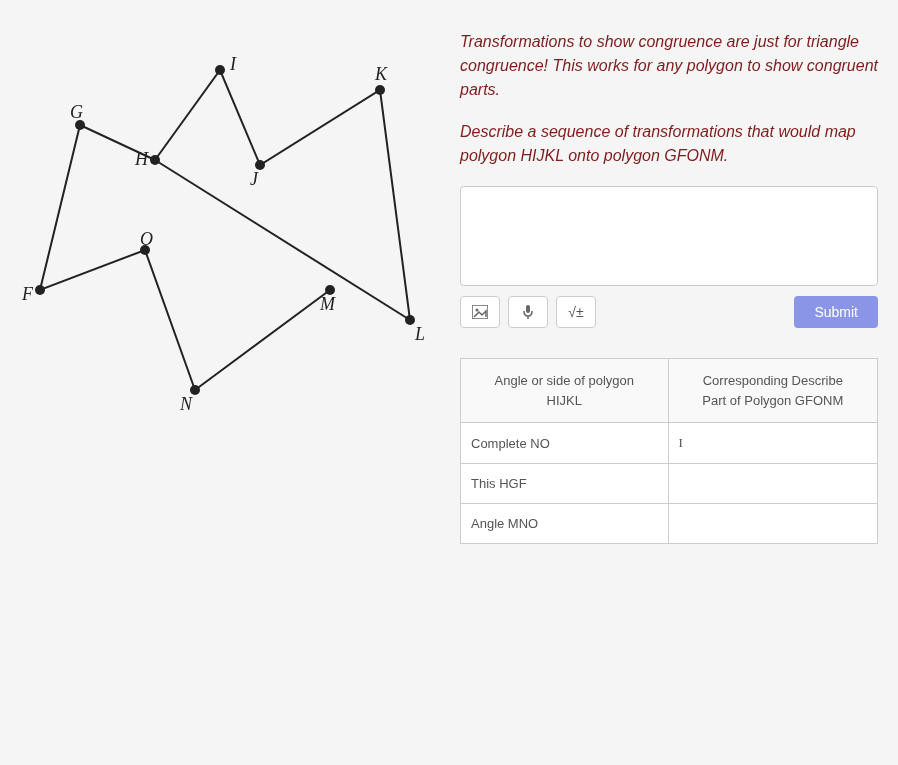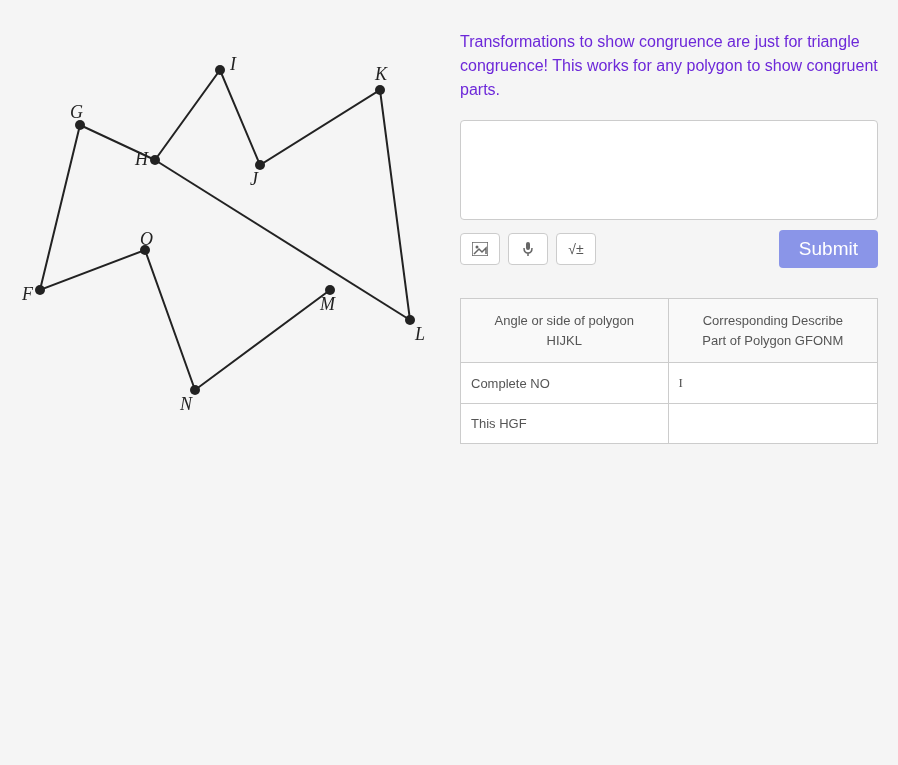--- a/index.html
+++ b/index.html
@@ -31,22 +31,23 @@
     }
     .diagram svg { width: 100%; height: 100%; }
     .right-panel {
       flex: 1;
       padding-left: 10px;
       padding-top: 10px;
     }
     .question-text {
       font-size: 16px;
       line-height: 1.5;
-      color: #6d28d9;
+      color: #7f1d1d;
       margin-bottom: 18px;
+      font-style: italic;
     }
     .answer-box {
       background: #fff;
       border: 1px solid #ccc;
       border-radius: 4px;
       width: 100%;
       height: 100px;
       margin-bottom: 10px;
       padding: 8px;
     }
@@ -69,21 +70,21 @@
       font-size: 14px;
       color: #555;
     }
     .submit-btn {
       margin-left: auto;
       background: #8a95e8;
       color: #fff;
       border: none;
       border-radius: 4px;
       padding: 8px 20px;
-      font-size: 19px;
+      font-size: 14px;
       cursor: pointer;
     }
     .table {
       width: 100%;
       border-collapse: collapse;
       background: #fff;
     }
     .table th, .table td {
       border: 1px solid #ccc;
       padding: 12px 10px;
@@ -146,20 +147,21 @@
           <text x="120" y="205">O</text>
           <text x="160" y="370">N</text>
           <text x="300" y="270">M</text>
         </g>
       </svg>
     </div>
   </div>
 
   <div class="right-panel">
     <p class="question-text">Transformations to show congruence are just for triangle congruence! This works for any polygon to show congruent parts.</p>
+    <p class="question-text">Describe a sequence of transformations that would map polygon HIJKL onto polygon GFONM.</p>
 
     <div class="answer-box"></div>
 
     <div class="toolbar">
       <div class="tool-btn">
         <svg width="16" height="14">
             <rect x="0" y="0" width="16" height="14" fill="none" stroke="#666" stroke-width="1.5"></rect>
             <circle cx="5" cy="5" r="1.5" fill="#666"></circle>
             <polyline points="2,12 7,7 10,10 14,6 14,12" fill="none" stroke="#666" stroke-width="1.5"></polyline>
           </svg>
@@ -190,17 +192,21 @@
       </thead>
       <tbody>
         <tr>
           <td>Complete NO</td>
           <td class="input-cell">I</td>
         </tr>
         <tr>
           <td>This HGF</td>
           <td class="input-cell"></td>
         </tr>
+        <tr>
+          <td>Angle MNO</td>
+          <td class="input-cell"></td>
+        </tr>
       </tbody>
     </table>
   </div>
 
 </div>
 
 </body></html>

